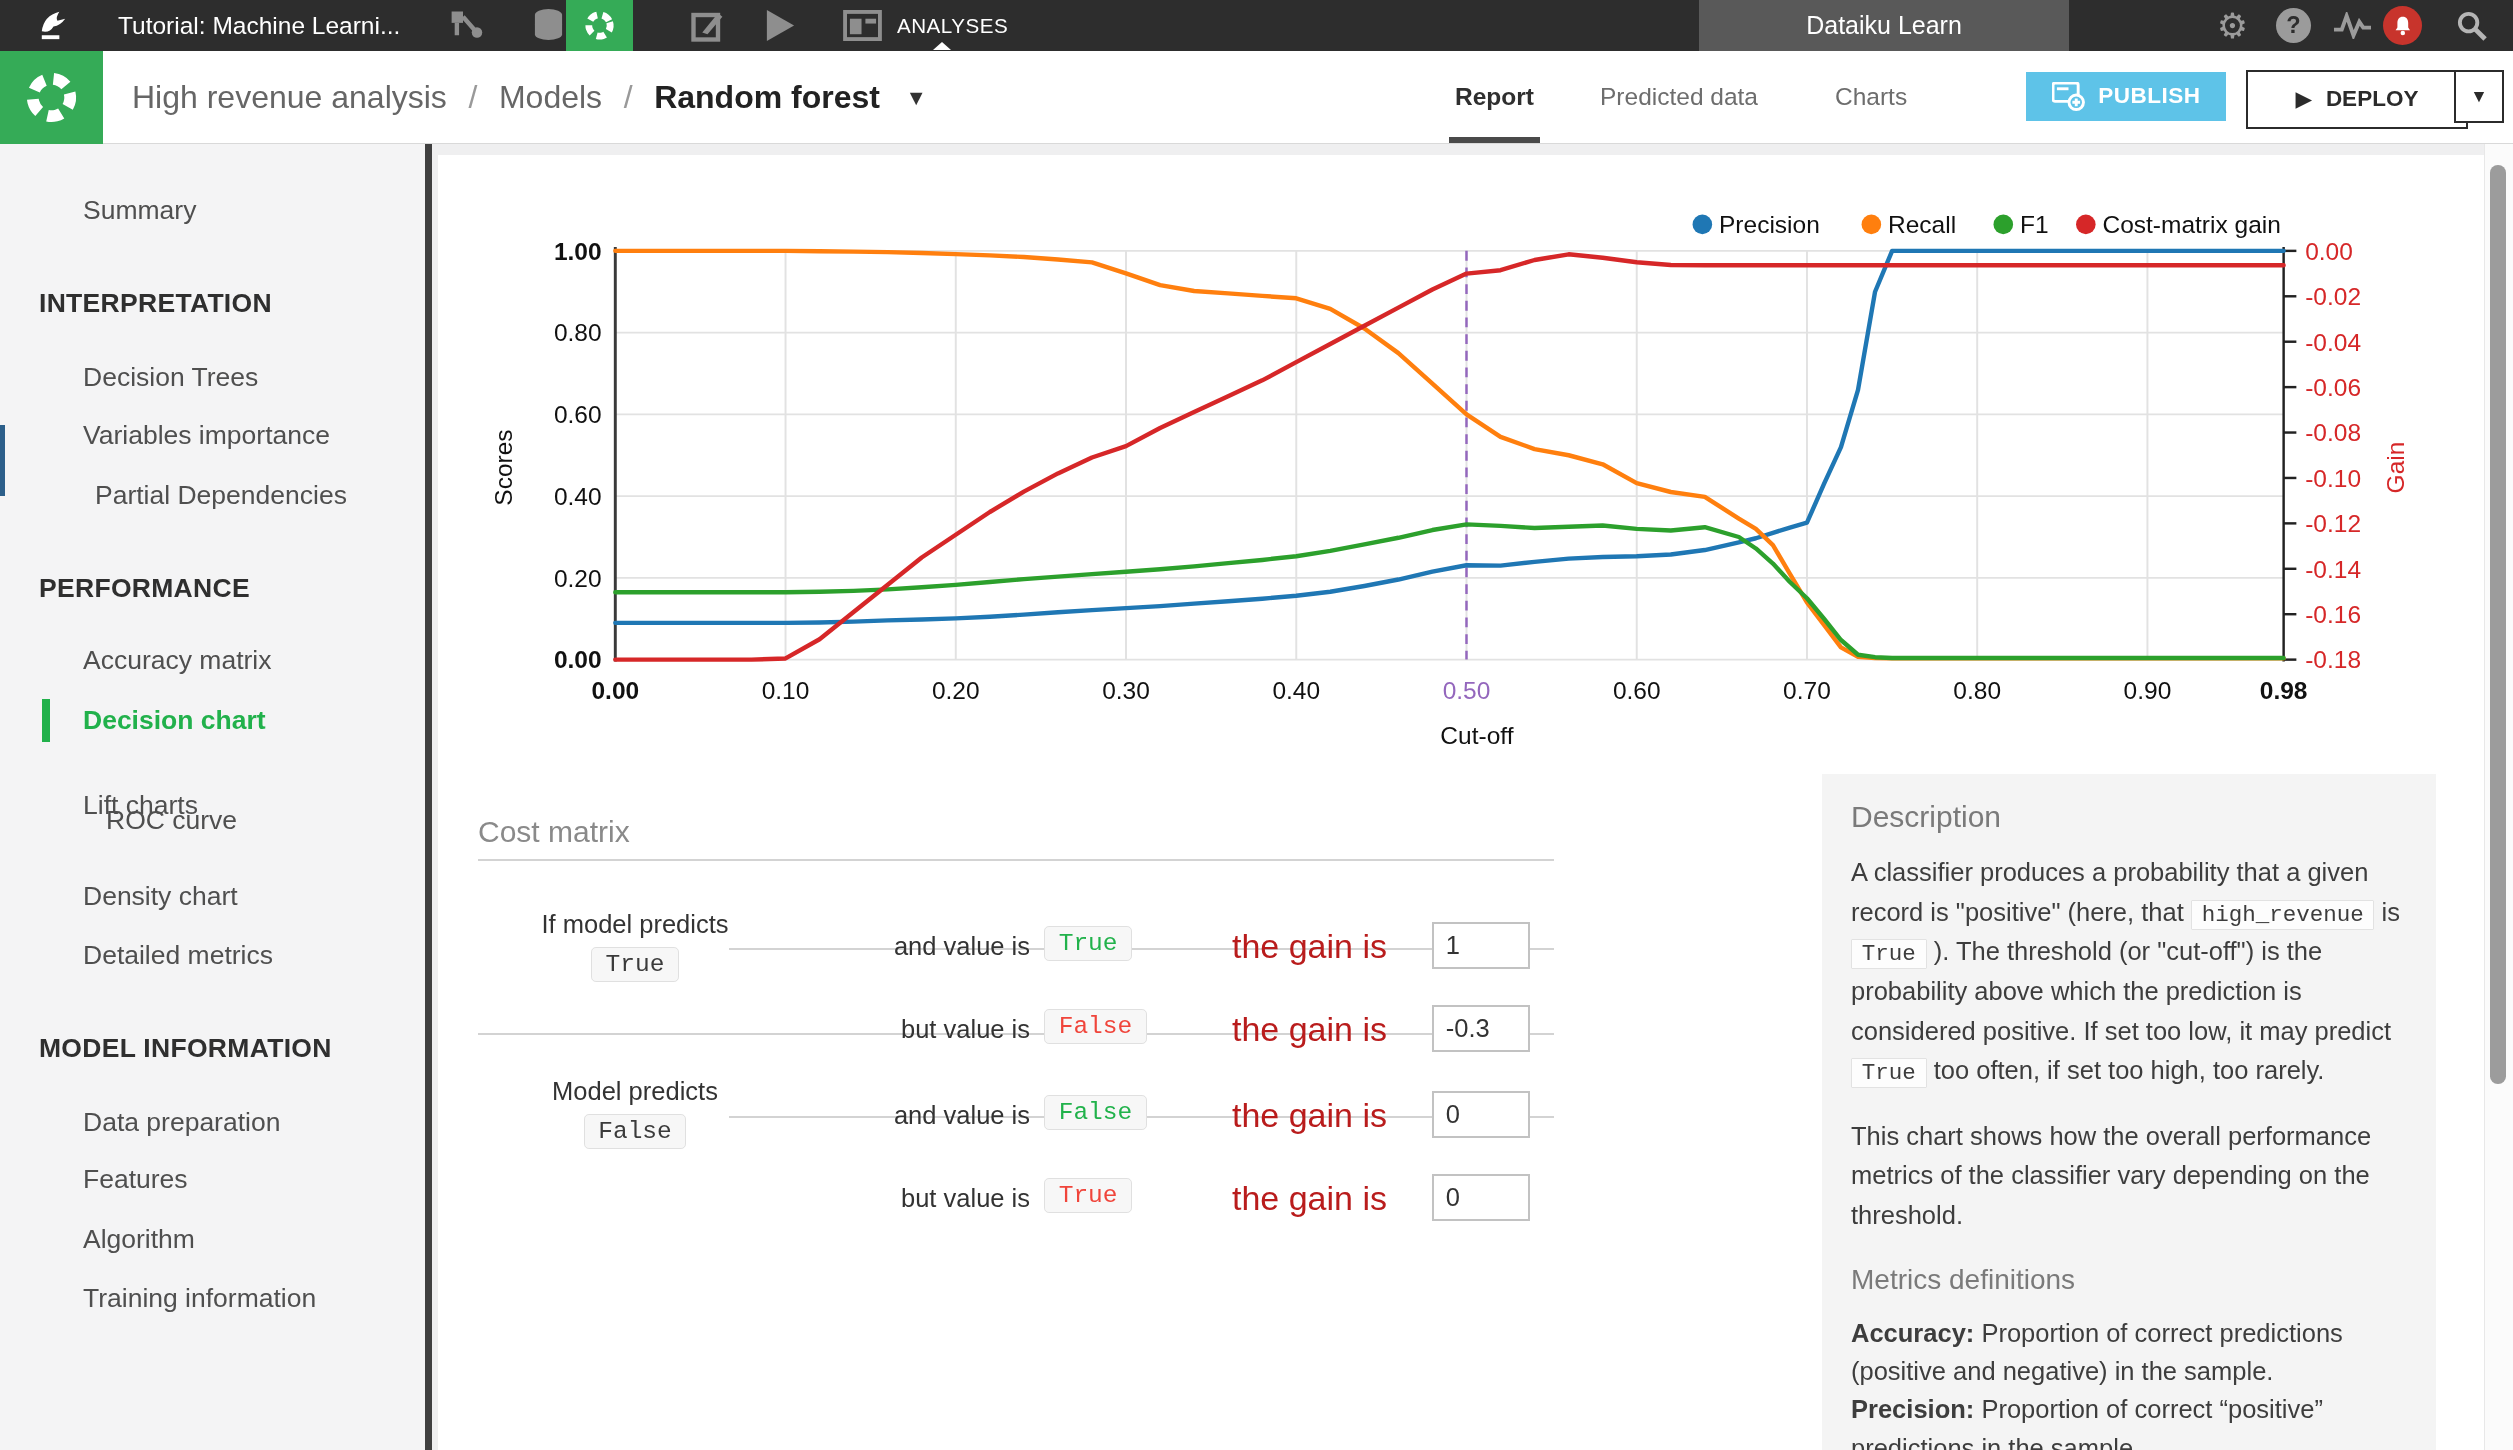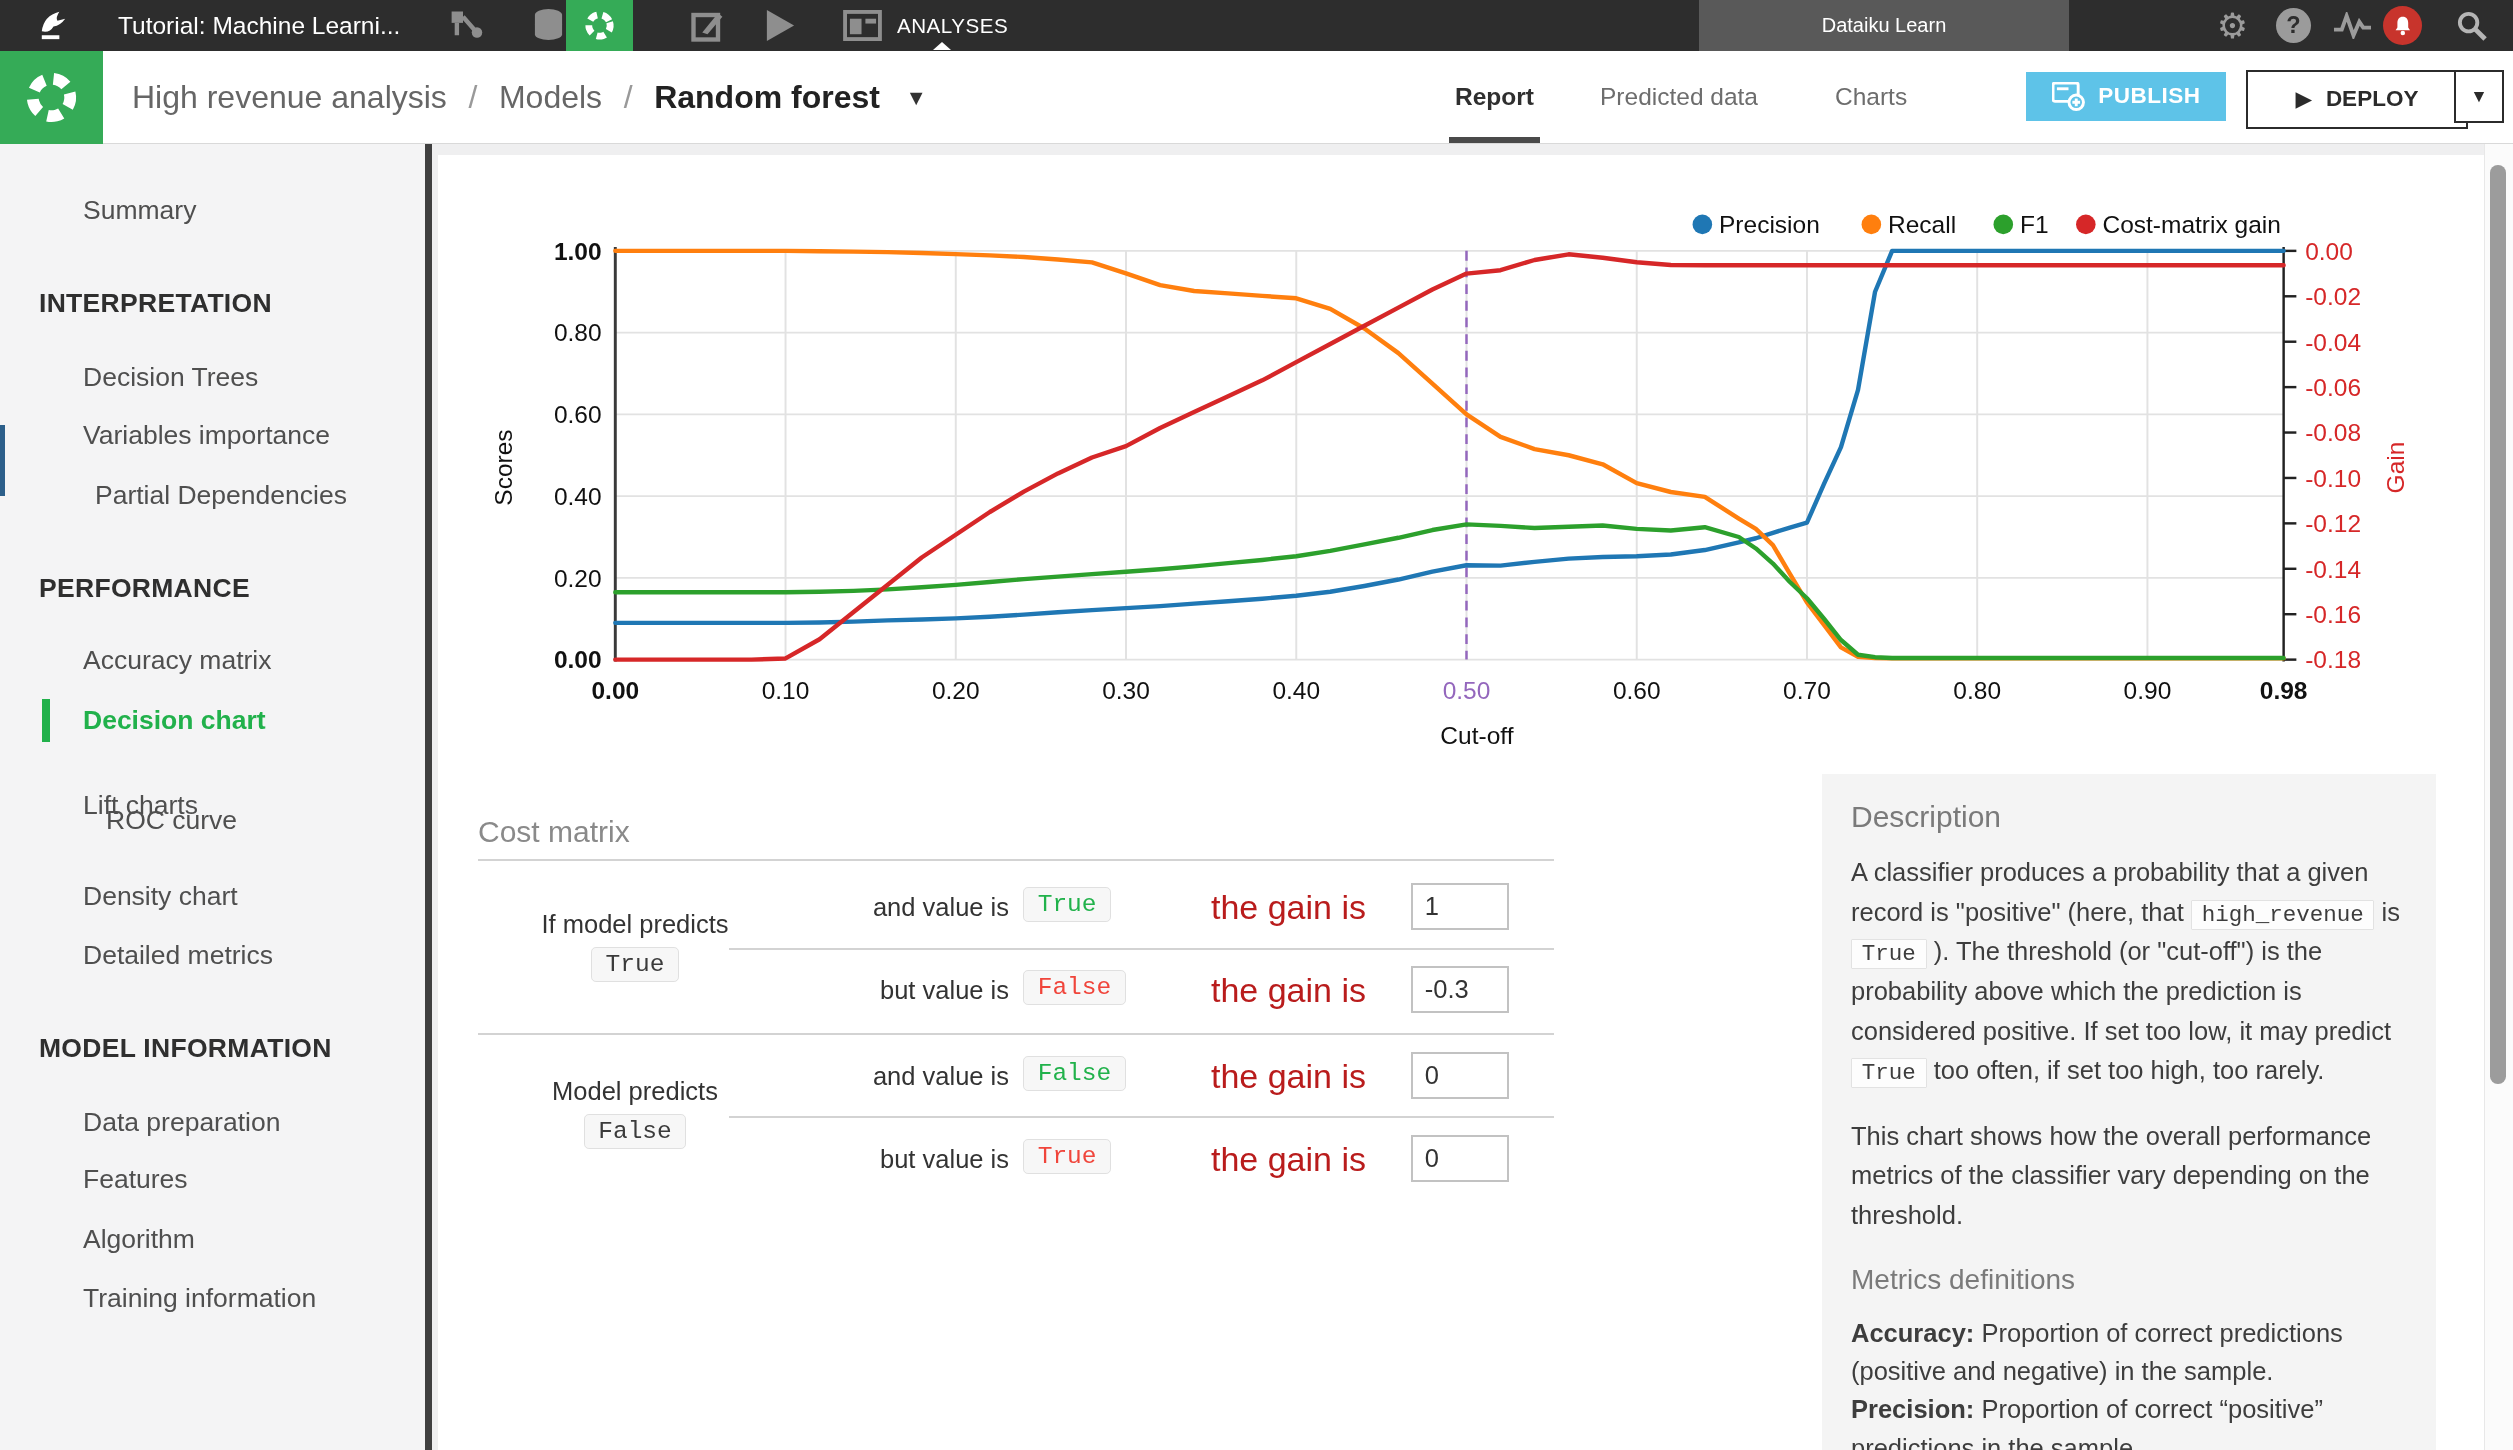--- a/index.html
+++ b/index.html
@@ -3,21 +3,21 @@
 <meta charset="utf-8">
 <style>
   html,body{margin:0;padding:0;width:2513px;height:1451px;overflow:hidden;background:#fff;
     font-family:"Liberation Sans","DejaVu Sans",sans-serif;}
   
   #topbar{position:absolute;left:0;top:0;width:2513px;height:51px;background:#2d2d2d;}
   #topbar .ic{position:absolute;top:0;height:51px;display:flex;align-items:center;justify-content:center;cursor:pointer;}
   #project-title{position:absolute;left:118px;top:0;height:51px;line-height:51px;color:#fff;font-size:24.5px;}
   #analyses-label{position:absolute;left:897px;top:0;height:51px;line-height:51px;color:#fff;font-size:20.6px;letter-spacing:0.5px;}
   #analyses-caret{position:absolute;left:933px;top:42px;width:0;height:0;border-left:9.8px solid transparent;border-right:9.8px solid transparent;border-bottom:8.8px solid #fff;}
-  #env-panel{position:absolute;left:1699px;top:0;width:370px;height:51px;background:#595959;color:#fff;font-size:20px;display:flex;align-items:center;justify-content:center;}
+  #env-panel{position:absolute;left:1699px;top:0;width:370px;height:51px;background:#595959;color:#fff;font-size:25px;display:flex;align-items:center;justify-content:center;}
   .tile-green{background:#35ab57;}
   #bell-wrap{width:39px;height:39px;border-radius:50%;background:#c8342c;display:flex;align-items:center;justify-content:center;}
   #help-wrap{width:35px;height:35px;border-radius:50%;background:#9b9b9b;color:#2d2d2d;font-weight:bold;font-size:23.5px;display:flex;align-items:center;justify-content:center;}
   .gear{color:#9b9b9b;font-size:35px;}
   
   #header{position:absolute;left:0;top:51px;width:2513px;height:93px;background:#fff;border-bottom:1px solid #d9d9d9;box-sizing:border-box;}
   #logo-square{position:absolute;left:0;top:0;width:103px;height:93px;background:#35ab57;display:flex;align-items:center;justify-content:center;}
   #breadcrumb{position:absolute;left:132px;top:0;height:93px;display:flex;align-items:center;font-size:32px;color:#666;}
   #breadcrumb .sep{margin:0 21.6px;color:#999;}
   #breadcrumb .model{color:#222;font-weight:600;}
@@ -39,21 +39,21 @@
   #main-bg{position:absolute;left:432px;top:144px;width:2081px;height:1307px;background:#efeff0;}
   #card{position:absolute;left:438px;top:155px;width:2046px;height:1296px;background:#fff;}
   #chart-svg{position:absolute;left:432px;top:144px;}
   
   #cm-title{position:absolute;left:478px;top:815px;font-size:30px;font-weight:300;color:#8a8a8a;}
   .cm-hr{position:absolute;height:2px;background:#d3d3d3;}
   .cm-group-label{position:absolute;width:314px;text-align:center;font-size:25.5px;color:#333;}
   .badge{display:inline-block;padding:2.9px 13.7px;background:#f7f7f7;border:1px solid #e0e0e0;border-radius:4.9px;font-family:"Liberation Mono","DejaVu Sans Mono",monospace;font-size:24.5px;color:#3b3b3b;}
   .badge.green{color:#21b24b;}
   .badge.red{color:#f0453b;}
-  .cm-row{position:absolute;left:735px;width:823px;height:49px;}
+  .cm-row{position:absolute;left:756px;width:823px;height:49px;margin-top:39px;}
   .cm-row .prefix{position:absolute;left:0;top:0;width:274px;line-height:49px;text-align:right;font-size:25.5px;color:#333;}
   .cm-row .vbadge{position:absolute;left:288px;top:3.9px;}
   .cm-row .gain-label{position:absolute;left:476px;top:0;line-height:49px;font-size:34px;color:#b91c1c;}
   .cm-row input{position:absolute;left:676px;top:0;width:98px;height:47px;box-sizing:border-box;border:2px solid #c2c2c2;font-size:25.5px;padding-left:11.8px;color:#333;font-family:inherit;background:#fff;}
   
   #desc{position:absolute;left:1822px;top:774px;width:614px;height:676px;background:#f4f4f4;box-sizing:border-box;padding:25.5px 29px;overflow:hidden;}
   #desc h3{margin:0 0 19.6px 0;font-size:30px;font-weight:300;color:#7a7a7a;}
   #desc p{margin:0 0 25.5px 0;font-size:25.5px;line-height:1.55;color:#3d3d3d;}
   #desc .metrics-title{margin:29px 0 17.6px 0;font-size:28px;font-weight:300;color:#7a7a7a;}
   #desc .metric{margin:0;font-size:25.5px;line-height:1.5;color:#3d3d3d;}

